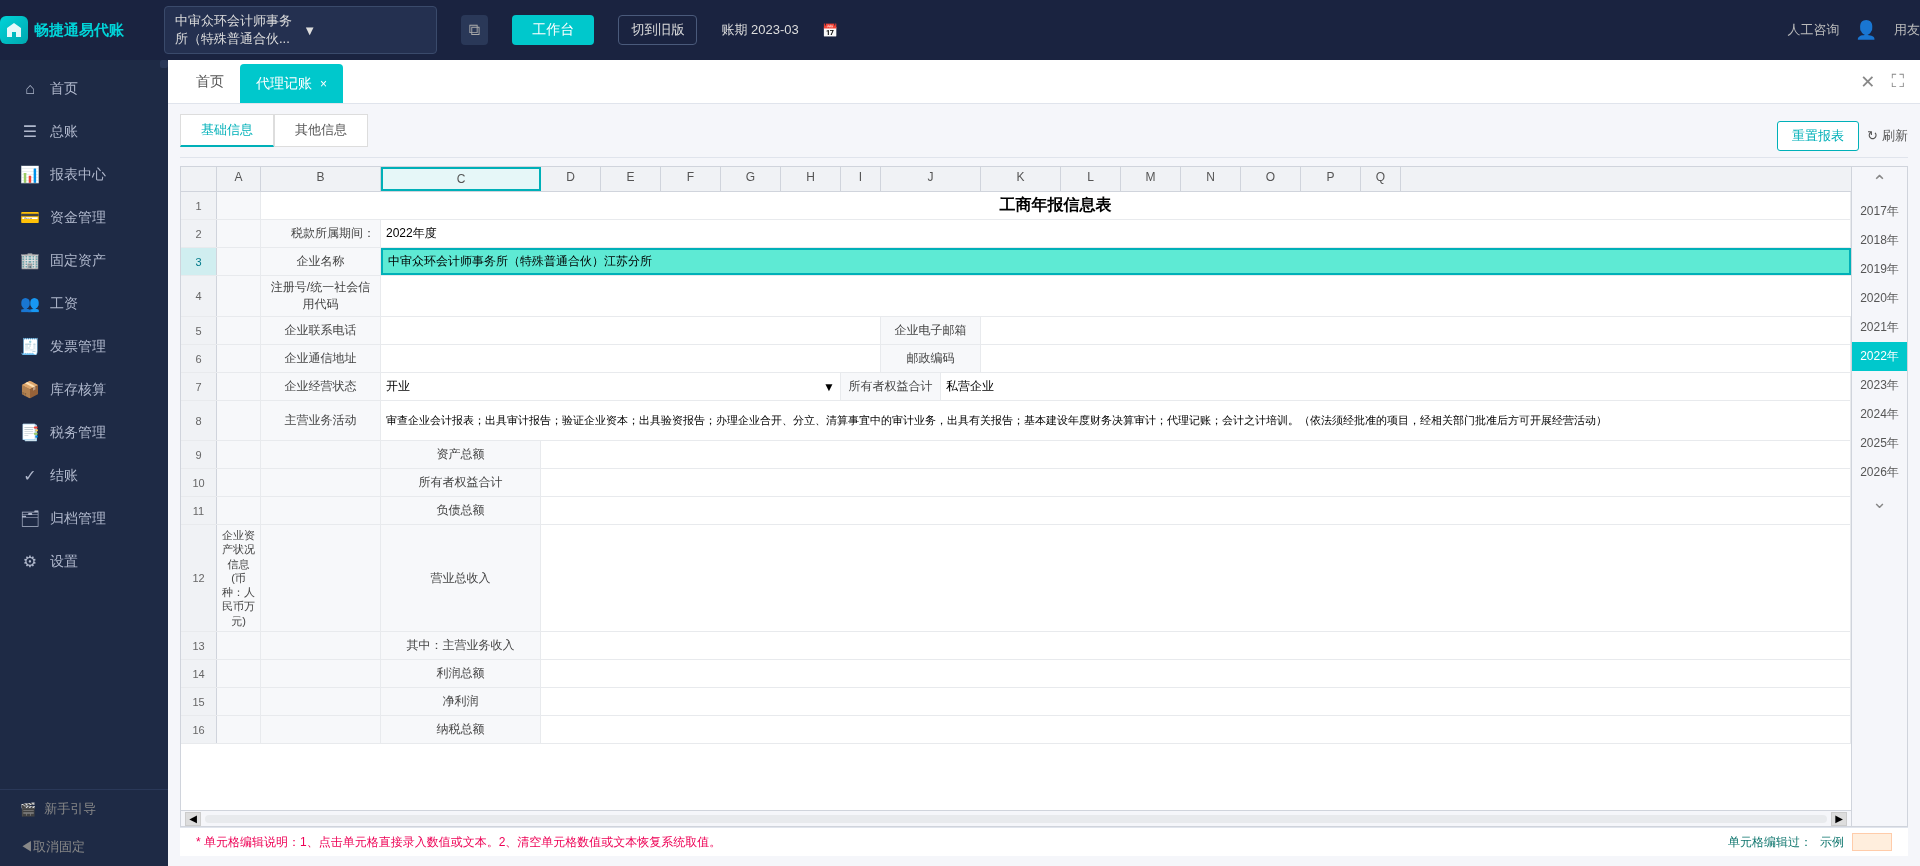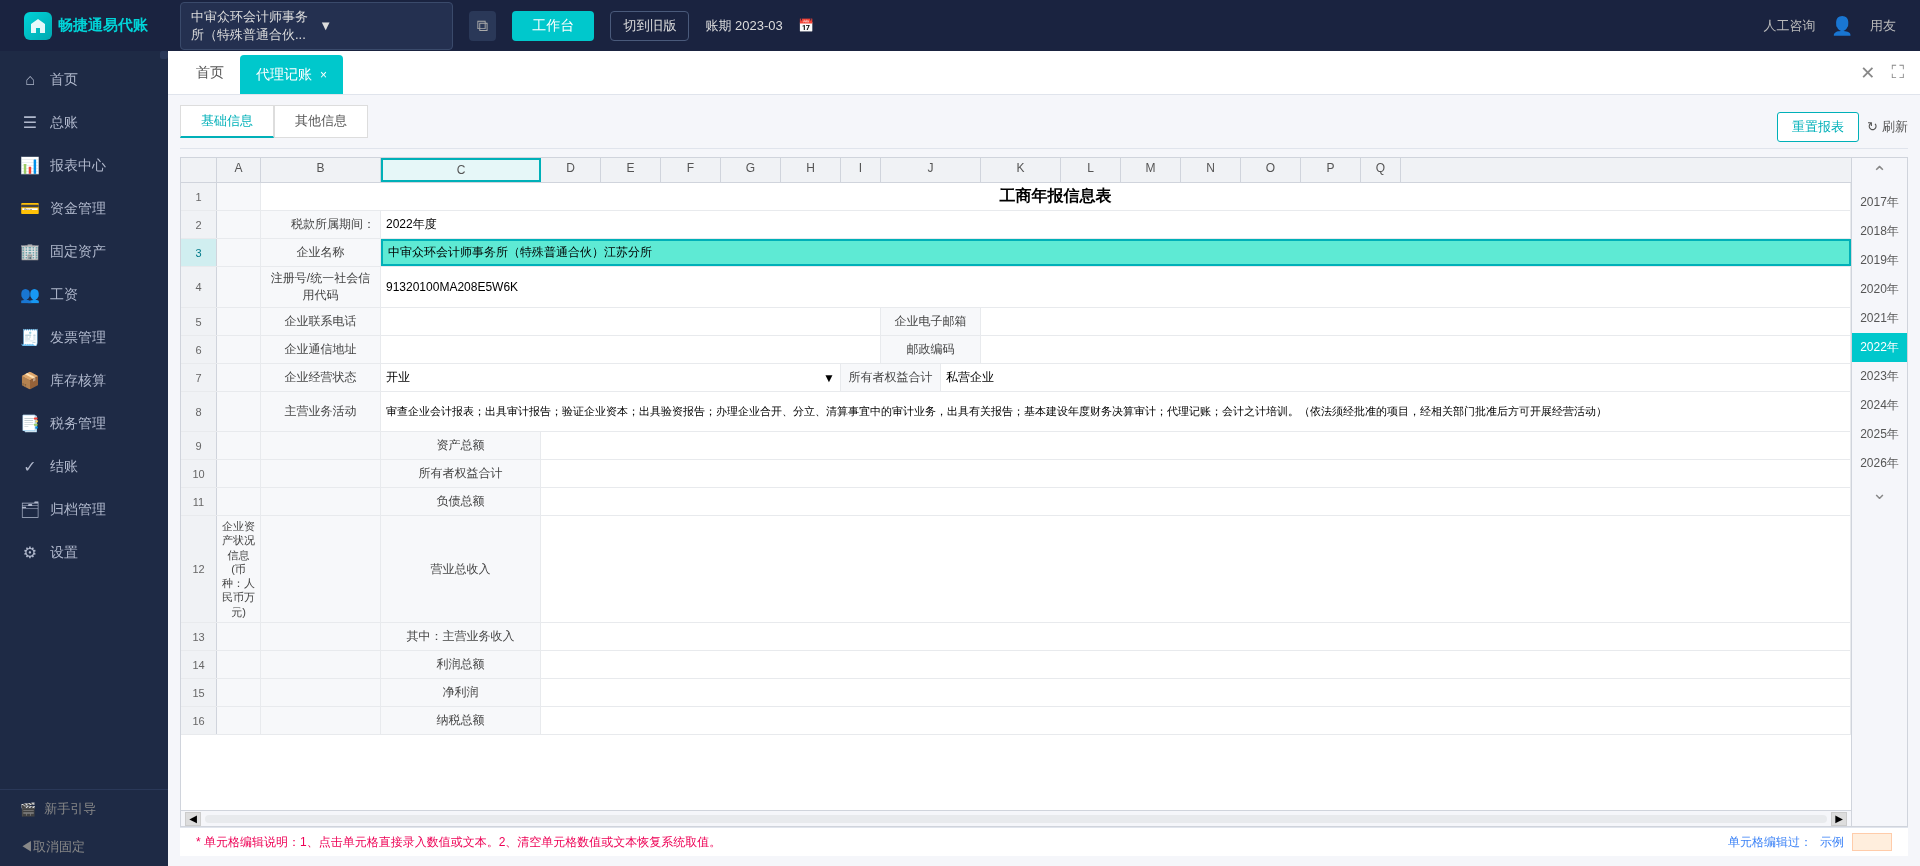--- a/index.html
+++ b/index.html
@@ -1,19 +1,19 @@
 <!DOCTYPE html>
 <html><head>
   <meta charset="utf-8">
   <style>
     * { margin: 0; padding: 0; box-sizing: border-box; }
     body { font-family: 'Microsoft YaHei', Arial, sans-serif; font-size: 13px; background: #f0f2f5; width: 1920px; height: 866px; overflow: hidden; display: flex; flex-direction: column; }
 
     
-    .topbar { background: #1a2340; height: 51px; display: flex; align-items: center; padding: 0 24px; gap: 16px; flex-shrink: 0; }
+    .topbar { background: #1a2340; height: 60px; display: flex; align-items: center; padding: 0 0; gap: 24px; flex-shrink: 0; }
     .logo { color: #00d4d8; font-size: 15px; font-weight: bold; display: flex; align-items: center; gap: 6px; min-width: 140px; }
     .logo-icon { width: 28px; height: 28px; background: linear-gradient(135deg, #00d4d8, #00a8b0); border-radius: 6px; display: flex; align-items: center; justify-content: center; }
     .company-selector { background: #243050; color: #ddd; border: 1px solid #3a4a6b; border-radius: 4px; padding: 5px 10px; display: flex; align-items: center; gap: 6px; cursor: pointer; min-width: 260px; }
     .company-selector span { flex: 1; font-size: 13px; }
     .topbar-btn { background: #fff; border: none; border-radius: 4px; padding: 5px 10px; cursor: pointer; display: flex; align-items: center; gap: 4px; color: #333; }
     .topbar-btn-primary { background: #00c8cc; color: #fff; border: none; border-radius: 4px; padding: 6px 20px; font-size: 14px; cursor: pointer; }
     .topbar-btn-outline { background: transparent; color: #ddd; border: 1px solid #4a5a7b; border-radius: 4px; padding: 5px 12px; cursor: pointer; }
     .topbar-spacer { flex: 1; }
     .topbar-right { display: flex; align-items: center; gap: 16px; color: #bbb; }
     .topbar-right span { cursor: pointer; }
@@ -79,21 +79,21 @@
 
     
     .sheet-hscroll { height: 16px; background: #f5f6fa; border-top: 1px solid #d0d4dc; display: flex; align-items: center; padding: 0 4px; flex-shrink: 0; }
     .hscroll-left { width: 16px; height: 14px; background: #ddd; border: 1px solid #ccc; cursor: pointer; display: flex; align-items: center; justify-content: center; font-size: 10px; }
     .hscroll-track { flex: 1; height: 8px; background: #e8eaed; margin: 0 4px; border-radius: 4px; }
     .hscroll-right { width: 16px; height: 14px; background: #ddd; border: 1px solid #ccc; cursor: pointer; display: flex; align-items: center; justify-content: center; font-size: 10px; }
 
     
     .bottom-bar { background: #fff; border-top: 1px solid #e0e4ec; padding: 5px 16px; display: flex; align-items: center; justify-content: space-between; flex-shrink: 0; font-size: 12px; }
     .bottom-tip { color: #e05; }
-    .bottom-right { display: flex; align-items: center; gap: 8px; color: #3b82f6; }
+    .bottom-right { display: flex; align-items: center; gap: 8px; color: #0f766e; }
     .sample-cell { width: 40px; height: 18px; background: #ffeedd; border: 1px solid #ffccaa; display: inline-block; }
 
     .subtab-row { display: flex; border-bottom: 1px solid #e0e4ec; margin-bottom: 8px; flex-shrink: 0; }
   </style>
 </head>
 <body>
 
 <div class="topbar">
   <div class="logo">
     <div class="logo-icon">
@@ -277,21 +277,20 @@
               <div class="row-num" style="background:#d0eef0;color:#007a8a;">3</div>
               <div class="cell header-cell" style="width:44px;"></div>
               <div class="cell header-cell" style="width:120px;">企业名称</div>
               <div class="cell green-border" style="flex:1;background:#5eead4;">中审众环会计师事务所（特殊普通合伙）江苏分所</div>
             </div>
 
             <div class="sheet-row">
               <div class="row-num">4</div>
               <div class="cell header-cell" style="width:44px;"></div>
               <div class="cell header-cell" style="width:120px;">注册号/统一社会信用代码</div>
-              <div class="cell" style="flex:1;">91320100MA208E5W6K</div>
             </div>
 
             <div class="sheet-row">
               <div class="row-num">5</div>
               <div class="cell header-cell" style="width:44px;"></div>
               <div class="cell header-cell" style="width:120px;">企业联系电话</div>
               <div class="cell" style="width:500px;"></div>
               <div class="cell header-cell" style="width:100px;">企业电子邮箱</div>
               <div class="cell" style="flex:1;"></div>
             </div>

